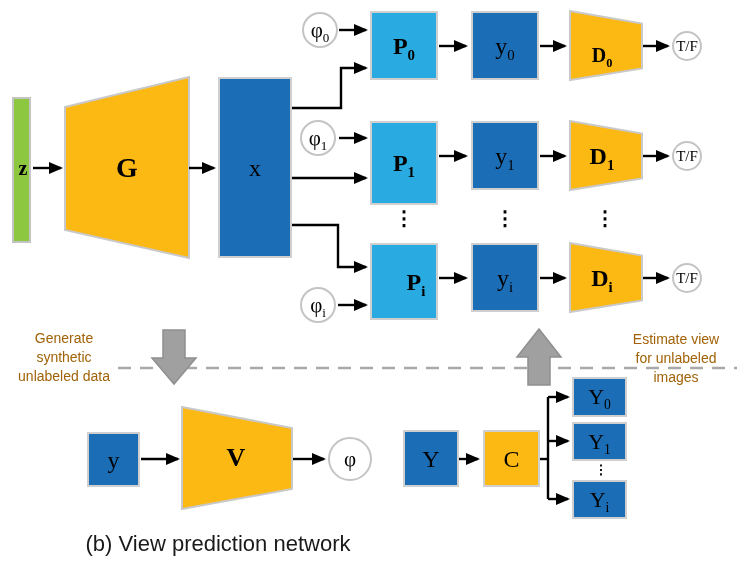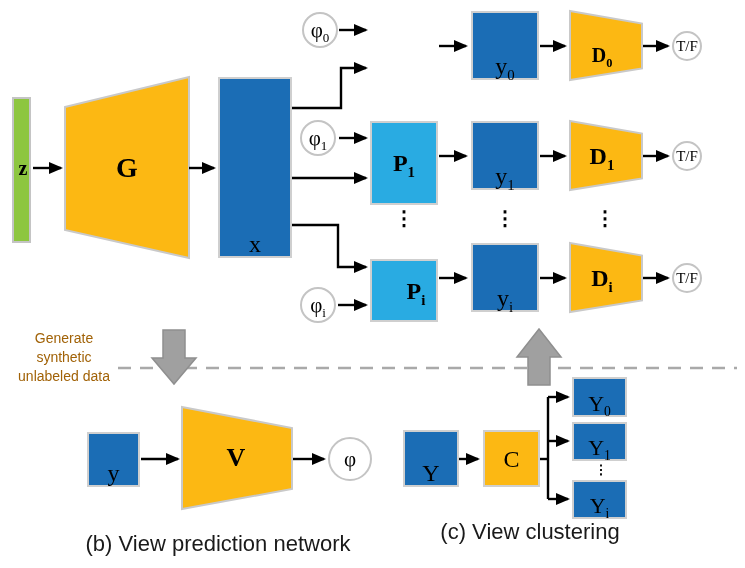--- a/index.html
+++ b/index.html
@@ -2,21 +2,21 @@
 <html style="--light_blue: #29abe2; --medium_blue: #1b6db5; --yellow: #fcb813; --green: #8dc63f; --gray_arrow: #a0a0a0; --dash_gray: #a9a9a9;"><head>
 <meta charset="utf-8">
 <style>
   html,body{margin:0;padding:0;background:#fff;}
   .canvas{position:relative;width:745px;height:568px;background:#ffffff;overflow:hidden;
           font-family:"Liberation Serif",serif;color:#000;}
   svg.overlay{position:absolute;left:0;top:0;width:745px;height:568px;}
   .box{position:absolute;display:flex;align-items:center;justify-content:center;
        box-sizing:border-box;border:2px solid #cfcfcf;}
   .lb{background:var(--light_blue);}
-  .mb{background:var(--medium_blue);align-items:flex-end;}
+  .mb{background:var(--medium_blue);}
   .yl{background:var(--yellow);}
   .gn{background:var(--green);border:2px solid #c4c4c4;}
   .circle{position:absolute;border-radius:50%;background:#fff;border:2px solid #c4c4c4;
           display:flex;align-items:center;justify-content:center;box-sizing:border-box;}
   .nl{font-size:24px;line-height:1;}
   .b{font-weight:bold;}
   sub{font-size:62%;line-height:0;}
   .lbl{position:absolute;transform:translate(-50%,-50%);line-height:1;white-space:nowrap;}
   .caption{position:absolute;transform:translateX(-50%);font-family:"Liberation Sans","DejaVu Sans",sans-serif;
            font-size:22px;color:#1a1a1a;white-space:nowrap;}
@@ -95,20 +95,23 @@
   <div class="circle" style="left:302px;top:12px;width:36px;height:36px;">
     <span class="phi"><span>φ</span><sub>0</sub></span>
   </div>
   <div class="circle" style="left:300px;top:120px;width:36px;height:36px;">
     <span class="phi"><span>φ</span><sub>1</sub></span>
   </div>
   <div class="circle" style="left:300px;top:287px;width:36px;height:36px;">
     <span class="phi"><span>φ</span><sub>i</sub></span>
   </div>
 
+  <div class="box lb" style="left:370px;top:11px;width:68px;height:69px;">
+    <span class="nl b"><span>P</span><sub>0</sub></span>
+  </div>
   <div class="box mb" style="left:471px;top:11px;width:68px;height:69px;">
     <span class="nl"><span>y</span><sub>0</sub></span>
   </div>
   <span class="lbl b" style="left:602px;top:55px;font-size:20px;"><span>D</span><sub>0</sub></span>
   <div class="circle" style="left:672px;top:31px;width:30px;height:30px;">
     <span class="tf">T/F</span>
   </div>
 
   <div class="box lb" style="left:370px;top:121px;width:68px;height:84px;">
     <span class="nl b"><span>P</span><sub>1</sub></span>
@@ -118,36 +121,41 @@
   </div>
   <span class="lbl b" style="left:602px;top:156px;font-size:24px;"><span>D</span><sub>1</sub></span>
   <div class="circle" style="left:672px;top:141px;width:30px;height:30px;">
     <span class="tf">T/F</span>
   </div>
 
   <span class="vdots" style="left:404px;top:218px;">⋮</span>
   <span class="vdots" style="left:505px;top:218px;">⋮</span>
   <span class="vdots" style="left:605px;top:218px;">⋮</span>
 
-  <div class="box lb" style="left:370px;top:259px;width:68px;height:63px;padding-left:24px;">
+  <div class="box lb" style="left:370px;top:243px;width:68px;height:77px;padding-left:24px;">
     <span class="nl b"><span>P</span><sub>i</sub></span>
   </div>
   <div class="box mb" style="left:471px;top:243px;width:68px;height:69px;">
     <span class="nl"><span>y</span><sub>i</sub></span>
   </div>
   <span class="lbl b" style="left:602px;top:278px;font-size:24px;"><span>D</span><sub>i</sub></span>
   <div class="circle" style="left:672px;top:263px;width:30px;height:30px;">
     <span class="tf">T/F</span>
   </div>
 
 
   <div class="note" style="left:64px;top:329px;">
     <div>Generate</div>
     <div>synthetic</div>
     <div>unlabeled data</div>
+  </div>
+  <div class="note" style="left:676px;top:330px;">
+    <div>Estimate view</div>
+    <div>for unlabeled</div>
+    <div>images</div>
   </div>
 
   <div class="box mb" style="left:87px;top:432px;width:53px;height:55px;">
     <span class="nl">y</span>
   </div>
   <span class="lbl b" style="left:236px;top:458px;font-size:26px;">V</span>
   <div class="circle" style="left:328px;top:437px;width:44px;height:44px;">
     <span class="phi">φ</span>
   </div>
   <div class="caption" style="left:218px;top:519px;margin-top:12px;">(b) View prediction network</div>
@@ -161,15 +169,14 @@
   <div class="box mb" style="left:572px;top:377px;width:55px;height:40px;">
     <span class="nl" style="font-size:22px;"><span>Y</span><sub>0</sub></span>
   </div>
   <div class="box mb" style="left:572px;top:422px;width:55px;height:39px;">
     <span class="nl" style="font-size:22px;"><span>Y</span><sub>1</sub></span>
   </div>
   <span class="vdots small" style="left:601px;top:470px;">⋮</span>
   <div class="box mb" style="left:572px;top:480px;width:55px;height:39px;">
     <span class="nl" style="font-size:22px;"><span>Y</span><sub>i</sub></span>
   </div>
-  <div class="caption" style="left:530px;top:519px;">(c) View clustering</div>
 
 </div>
 
 </body></html>

